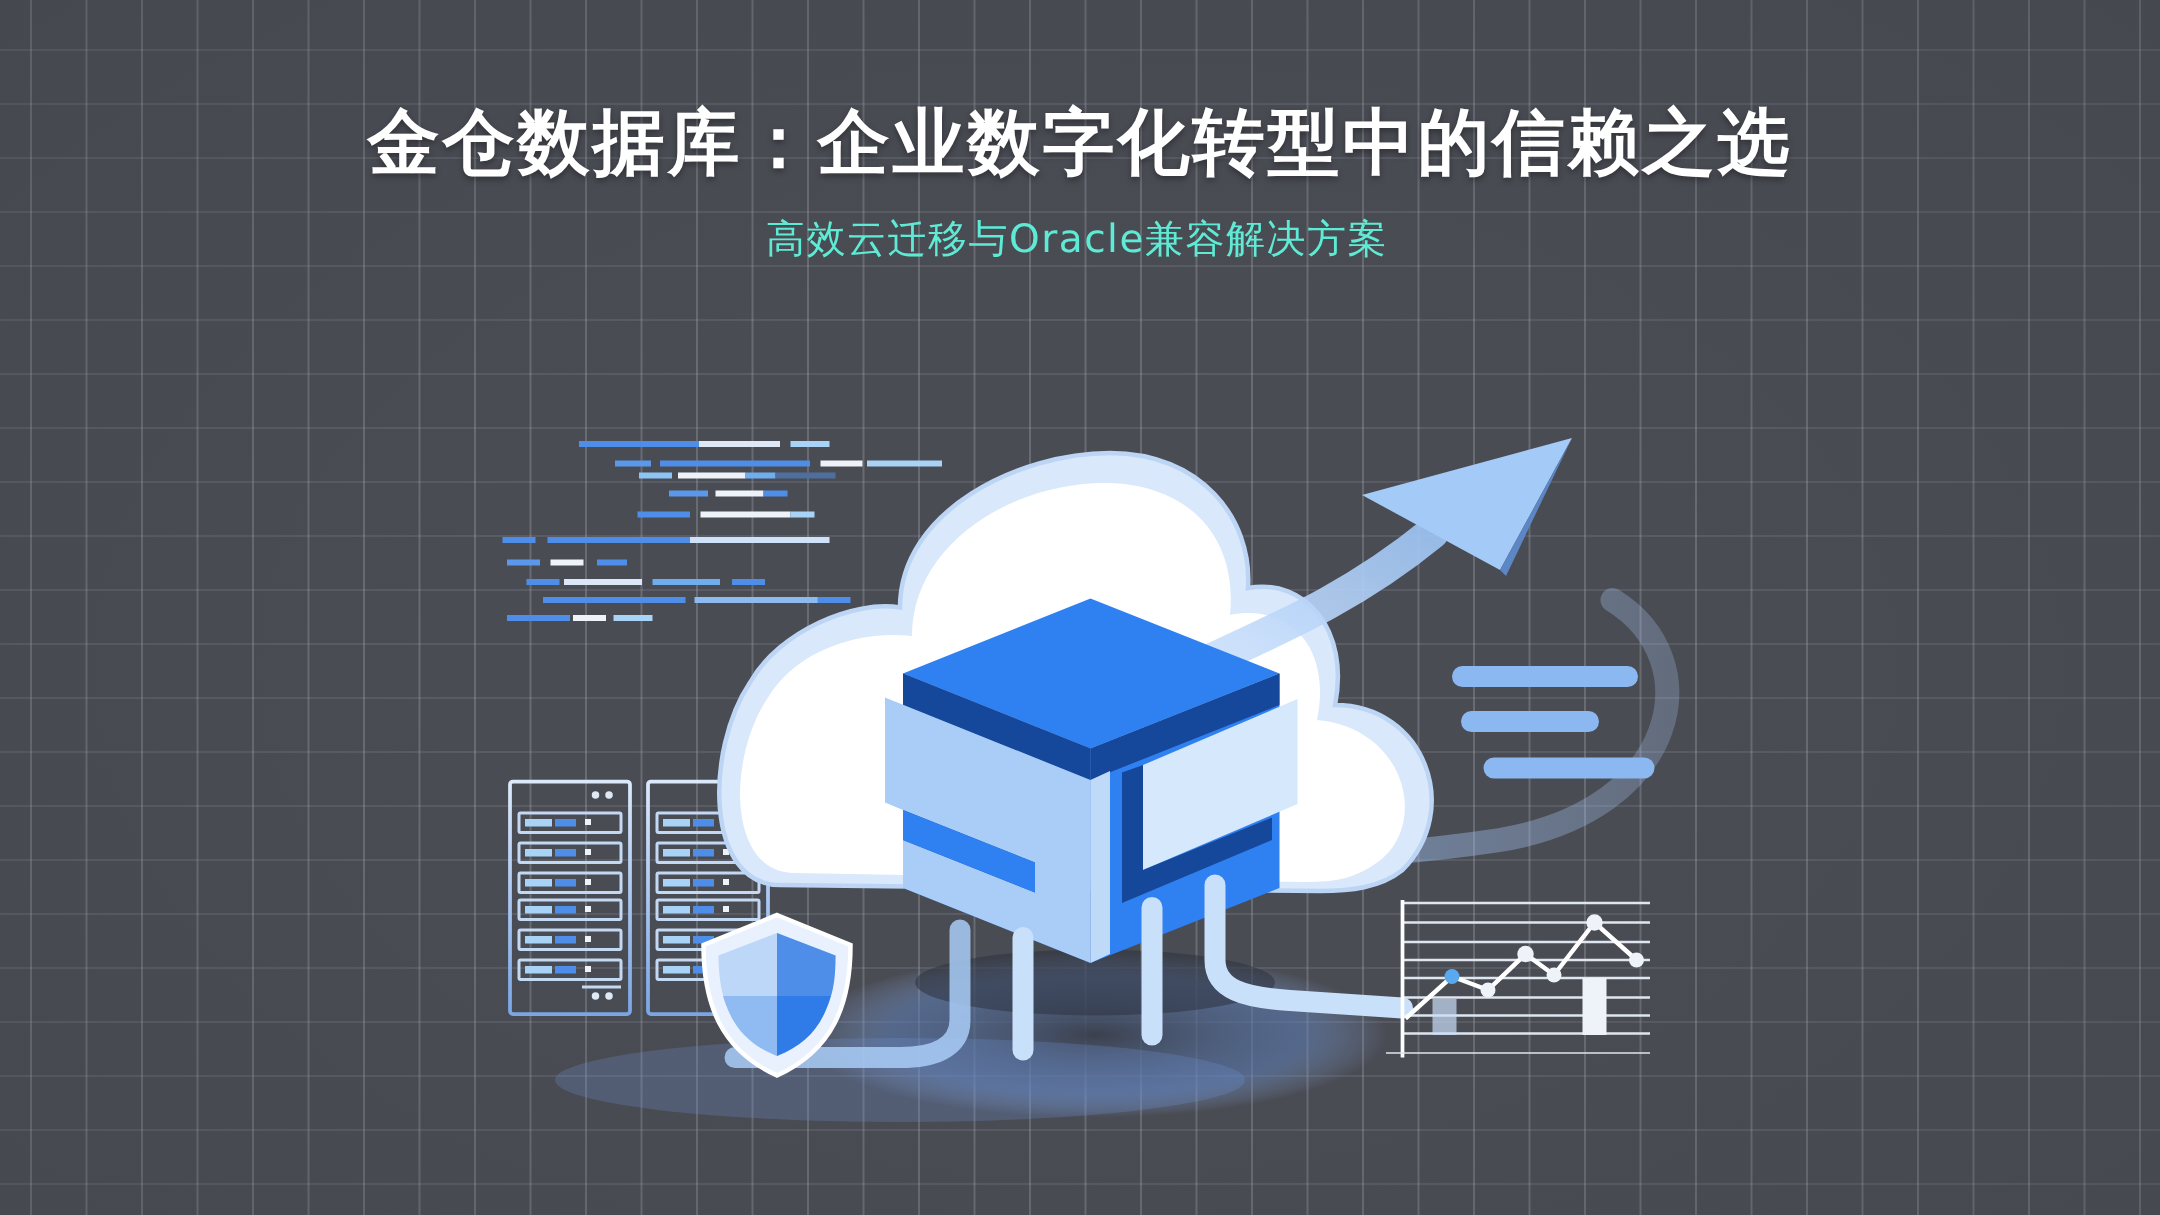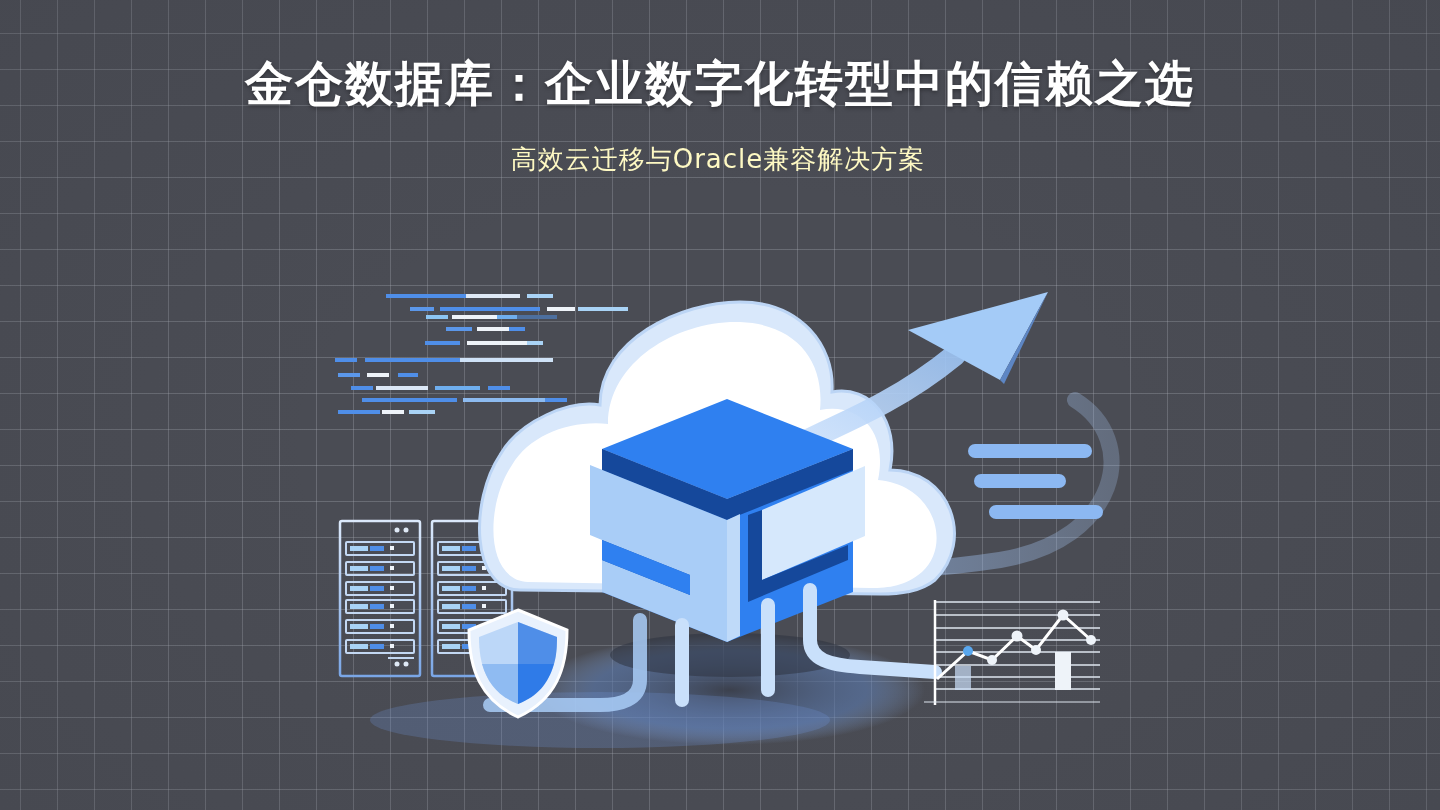--- a/index.html
+++ b/index.html
@@ -22,32 +22,32 @@
     background: radial-gradient(ellipse at 50% 55%, rgba(80,82,92,0) 40%, rgba(60,62,70,0.25) 100%);
   }
   .title {
     position: absolute; left: 0; right: 0; top: 52px;
     text-align: center; color: #ffffff;
     font-size: 48px; font-weight: bold; letter-spacing: 2px;
     text-shadow: 0 2px 4px rgba(0,0,0,0.35);
   }
   .subtitle {
     position: absolute; left: 0; right: 4px; top: 142px;
-    text-align: center; color: #fef9c3;
+    text-align: center; color: #5eead4;
     font-size: 26px; letter-spacing: 1px;
   }
   svg.illustration { position: absolute; left: 0; top: 0; }
 </style>
 </head>
 <body>
 
 <div class="grid"></div>
 <div class="vignette"></div>
 
-<h1 class="title" style="margin:0;">金仓数据库：企业数字化转型中的信赖之选</h1>
+<h1 class="title" style="margin:11px;">金仓数据库：企业数字化转型中的信赖之选</h1>
 <div class="subtitle">高效云迁移与Oracle兼容解决方案</div>
 
 <svg class="illustration" width="1440" height="810" viewBox="0 0 1440 810">
   <defs>
     <radialGradient id="floorGlow" cx="50%" cy="50%" r="50%">
       <stop offset="0%" stop-color="#3a3f4c" stop-opacity="0.9"></stop>
       <stop offset="70%" stop-color="#5d7fb8" stop-opacity="0.55"></stop>
       <stop offset="100%" stop-color="#8fb4ec" stop-opacity="0.0"></stop>
     </radialGradient>
     <linearGradient id="ringGrad" x1="0" y1="0" x2="1" y2="0">

